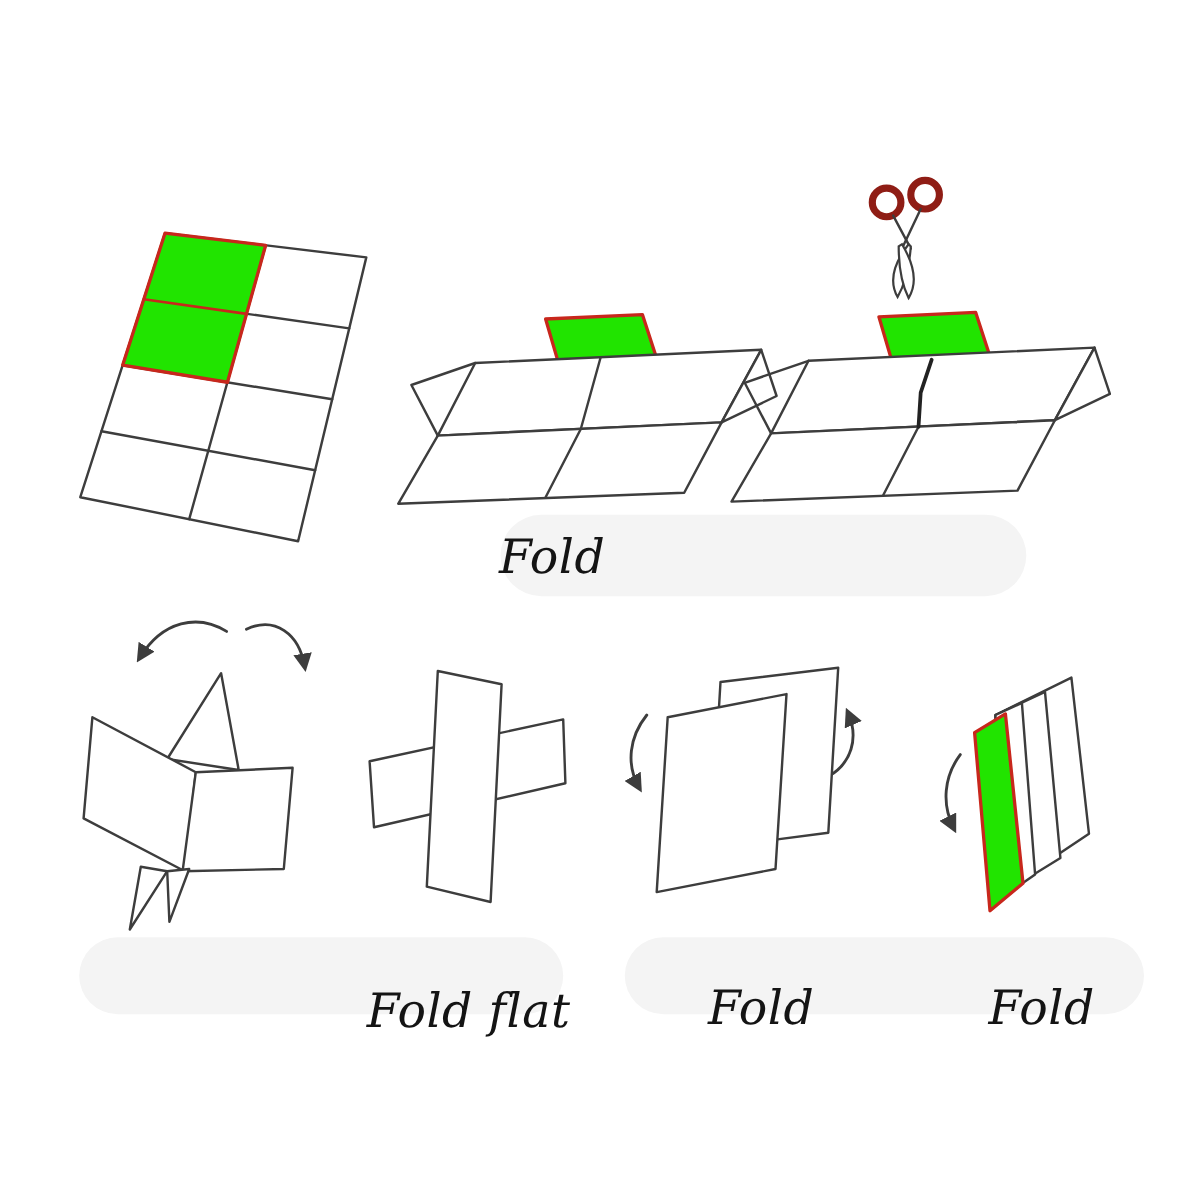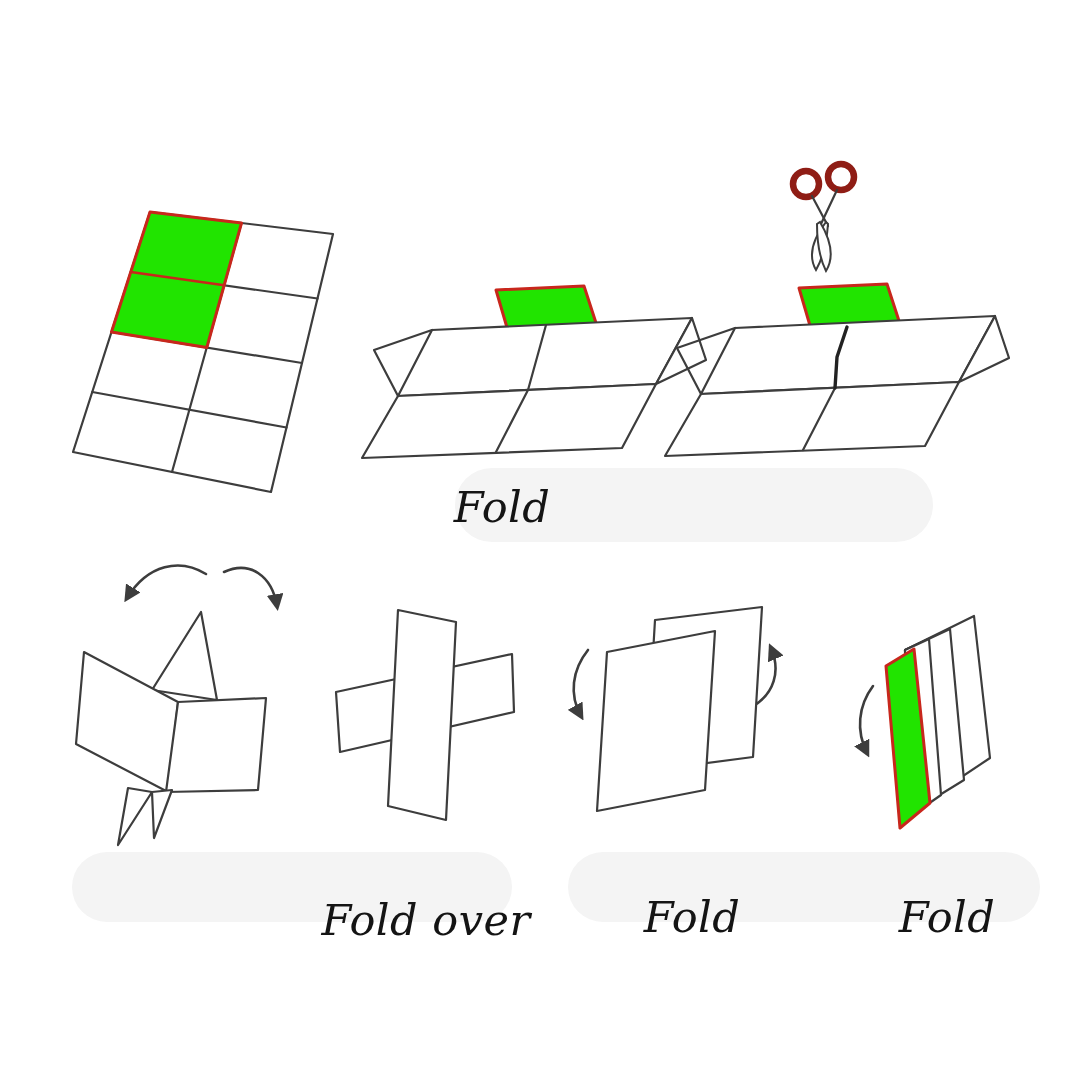--- a/index.html
+++ b/index.html
@@ -118,21 +118,21 @@
       <polygon class="panel" points="905,650 929,639 941,795 908,818"></polygon>
       <polygon class="green" points="886,666 914,649 930,803 900,828"></polygon>
     </g>
   </svg>
 
   <div class="pill" style="left:455px;top:468px;width:478px;height:74px"></div>
   <div class="pill" style="left:72px;top:852px;width:440px;height:70px"></div>
   <div class="pill" style="left:568px;top:852px;width:472px;height:70px"></div>
 
   <div class="label" style="left:447px;top:483px;width:110px">Fold</div>
-  <div class="label" style="left:306px;top:896px;width:240px">Fold over</div>
+  <div class="label" style="left:306px;top:896px;width:240px">Fold flat</div>
 
   <div class="label two-line" style="left:602px;top:884px;width:180px">
     <div>Fold</div>
   </div>
 
   <div class="label two-line" style="left:857px;top:884px;width:180px">
     <div>Fold</div>
   </div>
 
 </div>

